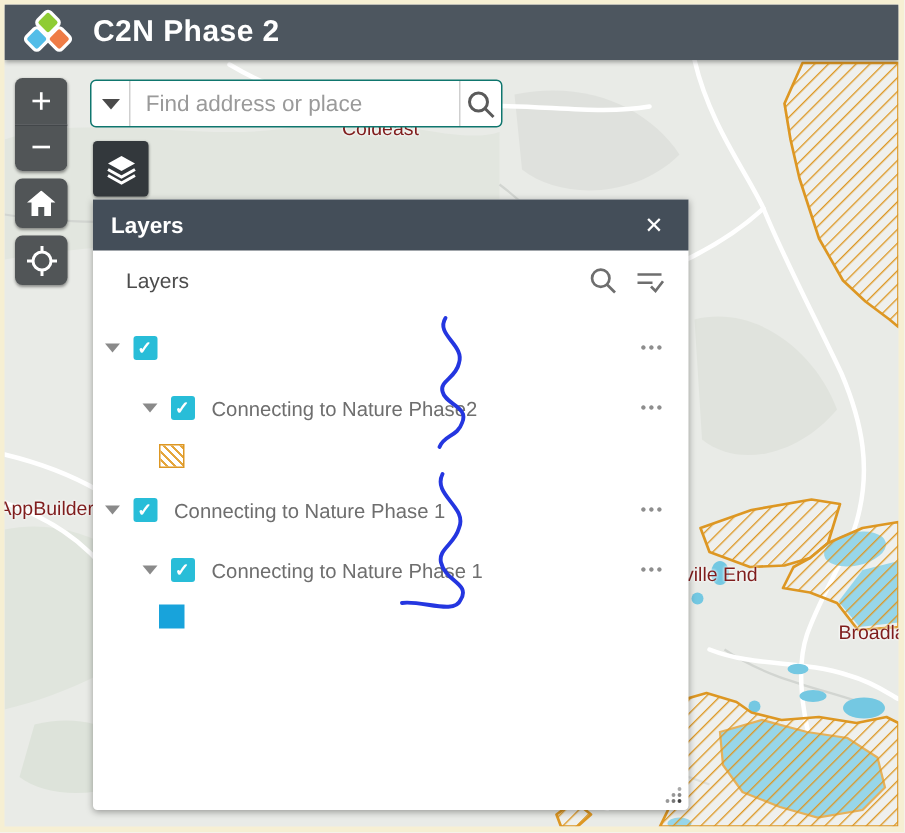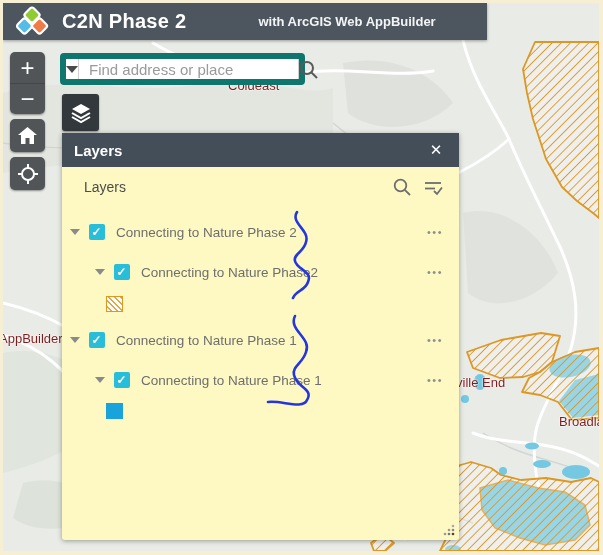--- a/index.html
+++ b/index.html
@@ -1,21 +1,21 @@
 <!DOCTYPE html>
 <html><head>
 <meta charset="utf-8">
 <style>
   * { margin:0; padding:0; box-sizing:border-box; }
   body { font-family:"Liberation Sans", sans-serif; }
   .frame { position:relative; width:603px; height:555px; background:#f6efd3; overflow:hidden; }
   .app { position:absolute; left:3px; top:3px; width:596px; height:548px; background:#e9ebe7; overflow:hidden; }
 
   
-  .header { position:absolute; left:0; top:0; width:484px; height:37px; background:#4d565f;
+  .header { position:absolute; left:0; top:0; width:596px; height:37px; background:#4d565f;
             display:flex; align-items:center; z-index:6; box-shadow:0 1px 3px rgba(0,0,0,.35); }
   .logo { margin-left:9px; width:40px; height:33px; }
   .app-title { color:#fff; font-size:20px; font-weight:bold; margin-left:10px; letter-spacing:.3px; }
   .app-subtitle { color:#f2f4f5; font-size:13px; font-weight:bold; margin-left:72px; }
 
   
   .map-svg { position:absolute; left:0; top:37px; z-index:0; }
   .map-label { position:absolute; color:#7f1d1d; font-size:13px; z-index:1; white-space:nowrap;
                text-shadow:0 0 2px #fff, 0 0 2px #fff; }
 
@@ -23,39 +23,39 @@
   .zoom-stack { position:absolute; left:7px; top:49px; width:35px; z-index:5;
                 border-radius:5px; overflow:hidden; box-shadow:0 1px 2px rgba(0,0,0,.4); }
   .ctrl-btn { width:35px; height:31px; background:#515557; color:#fff; border:none; display:flex;
               align-items:center; justify-content:center; font-size:24px; line-height:1; cursor:pointer; }
   .zoom-stack .ctrl-btn + .ctrl-btn { border-top:1px solid #43474a; }
   .sq-btn { position:absolute; left:7px; width:35px; height:33px; background:#515557; border:none;
             border-radius:5px; display:flex; align-items:center; justify-content:center; cursor:pointer;
             box-shadow:0 1px 2px rgba(0,0,0,.4); z-index:5; }
 
   
-  .search-bar { position:absolute; left:57px; top:50px; width:245px; height:32px; background:#fff;
-                border:6px solid #0f766e; border-radius:4px; display:flex; align-items:stretch; z-index:5; }
+  .search-bar { position:absolute; left:57px; top:50px; width:275px; height:32px; background:#fff;
+                border:1px solid #0f766e; border-radius:4px; display:flex; align-items:stretch; z-index:5; }
   .search-caret { width:32px; display:flex; align-items:center; justify-content:center;
                   border-right:1px solid #cfcfcf; cursor:pointer; }
   .caret-down { width:0; height:0; border-left:6px solid transparent; border-right:6px solid transparent;
                 border-top:7px solid #4a4a4a; }
   .search-input { flex:1; border:none; outline:none; font-size:15px; color:#333; padding:0 10px;
                   font-family:"Liberation Sans", sans-serif; background:transparent; }
   .search-input::placeholder { color:#9a9a9a; }
   .search-go { width:34px; display:flex; align-items:center; justify-content:center;
                border-left:1px solid #cfcfcf; background:none; border-top:none; border-bottom:none;
                border-right:none; cursor:pointer; }
 
   .layers-btn { position:absolute; left:59px; top:91px; width:37px; height:37px; background:#33383c;
                 border:none; border-radius:3px; display:flex; align-items:center; justify-content:center;
                 cursor:pointer; z-index:5; box-shadow:0 1px 2px rgba(0,0,0,.4); }
 
   
-  .panel { position:absolute; left:59px; top:130px; width:397px; height:407px; background:#fef9c3;
+  .panel { position:absolute; left:59px; top:130px; width:397px; height:407px; background:#ffffff;
            z-index:10; box-shadow:0 1px 5px rgba(0,0,0,.35); border-radius:0 0 3px 3px; }
   .panel-header { position:absolute; left:0; top:0; right:0; height:34px; background:#444e59;
                   display:flex; align-items:center; }
   .panel-title { color:#fff; font-weight:bold; font-size:15px; margin-left:12px; }
   .panel-close { position:absolute; right:10px; top:0; height:34px; width:26px; background:none; border:none;
                  color:#fff; font-size:15px; cursor:pointer; }
   .panel-toolbar { position:absolute; left:0; top:34px; right:0; height:40px; display:flex; align-items:center; }
   .panel-toolbar-title { color:#4c4c4c; font-size:14px; margin-left:22px; }
   .tb-icons { position:absolute; right:14px; top:0; height:40px; display:flex; align-items:center; gap:8px; }
   .tb-icon-btn { background:none; border:none; cursor:pointer; padding:2px; display:flex; }
@@ -154,21 +154,20 @@
             <rect x="14" y="4" width="12" height="12" rx="2.5" fill="#8fcc33" stroke="#fff" stroke-width="2.2"></rect>
           </g>
       <g transform="rotate(45 12.5 21)">
             <rect x="6.5" y="15" width="12" height="12" rx="2.5" fill="#53bde8" stroke="#fff" stroke-width="2.2"></rect>
           </g>
       <g transform="rotate(45 27.5 21)">
             <rect x="21.5" y="15" width="12" height="12" rx="2.5" fill="#ef7c46" stroke="#fff" stroke-width="2.2"></rect>
           </g>
     </svg>
     <span class="app-title">C2N Phase 2</span>
-    <span class="app-subtitle">with ArcGIS Web AppBuilder</span>
   </div>
 
   <div class="zoom-stack">
     <button class="ctrl-btn">+</button>
     <button class="ctrl-btn">−</button>
   </div>
   <button class="sq-btn" style="top:116px;">
     <svg width="19" height="17" viewBox="0 0 19 17">
       <path d="M9.5,0 L19,8 L16,8 L16,17 L11.5,17 L11.5,11 L7.5,11 L7.5,17 L3,17 L3,8 L0,8 Z" fill="#fff"></path>
     </svg>
@@ -225,21 +224,20 @@
             <line x1="2" y1="10.5" x2="12" y2="10.5" stroke="#6e6e6e" stroke-width="1.8"></line>
             <path d="M11,13 L14,16 L19,9.5" fill="none" stroke="#6e6e6e" stroke-width="1.8"></path>
           </svg>
         </button>
       </div>
     </div>
 
     <div class="tree-row indent0" style="top:87px;">
       <span class="tw-caret"></span>
       <span class="checkbox"></span>
-      <span class="layer-label">Connecting to Nature Phase 2</span>
       <button class="row-menu">•••</button>
     </div>
 
     <div class="tree-row indent1" style="top:127px;">
       <span class="tw-caret"></span>
       <span class="checkbox"></span>
       <span class="layer-label">Connecting to Nature Phase2</span>
       <button class="row-menu">•••</button>
     </div>
     <span class="swatch swatch-hatch" style="left:44px; top:163px;"></span>

